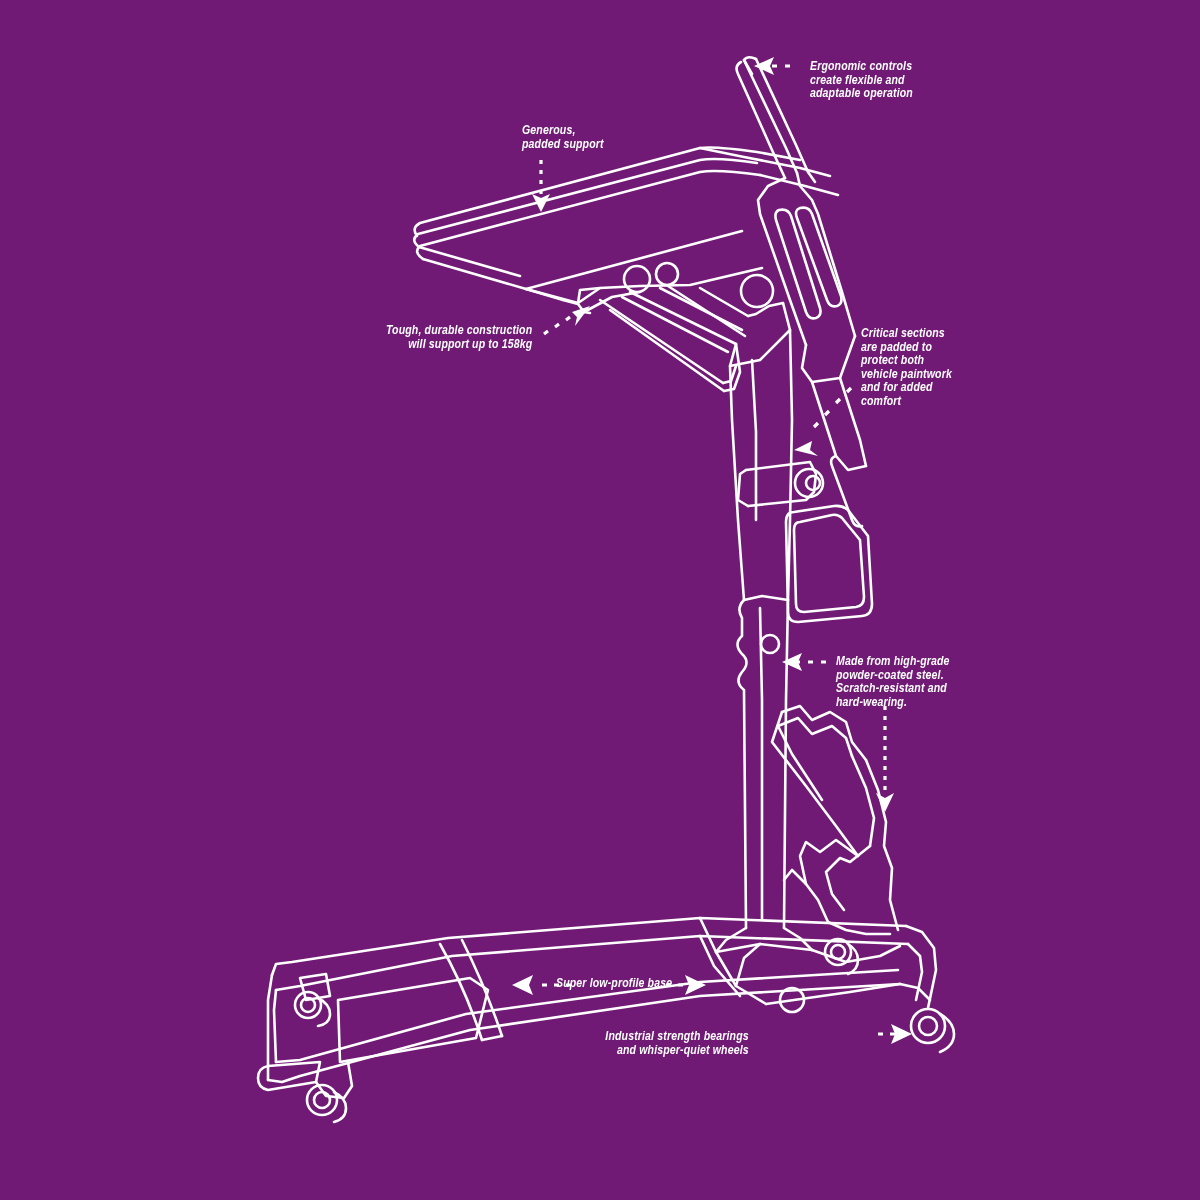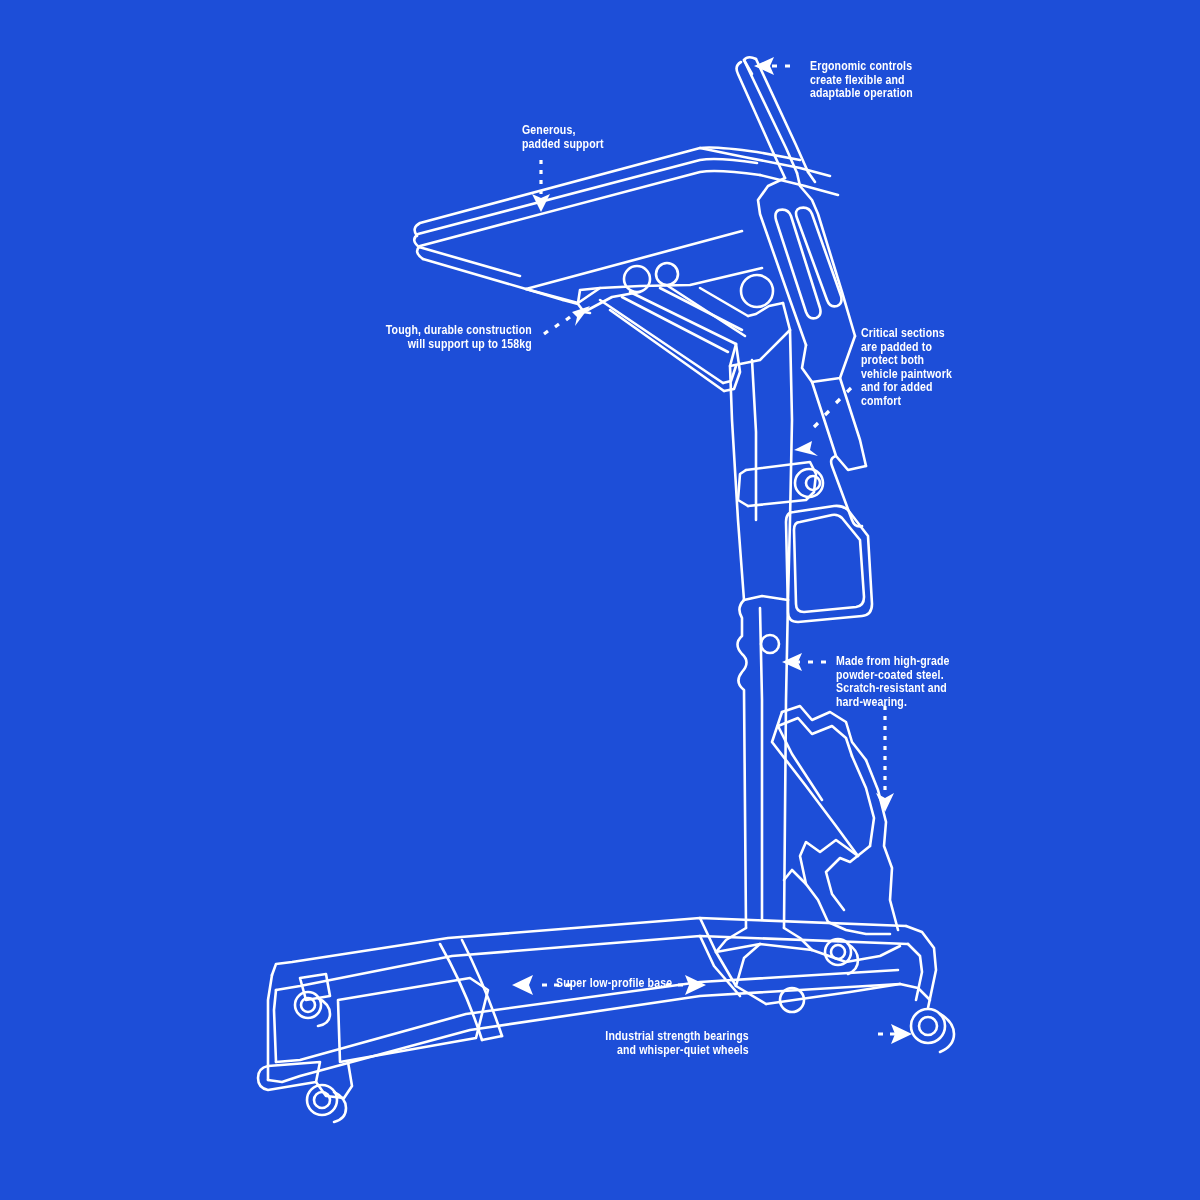--- a/index.html
+++ b/index.html
@@ -35,21 +35,21 @@
   #c-padded    { left:522px;  top:124px; transform-origin:left center; }
   #c-tough     { right:668px; top:324px; transform-origin:right center; }
   #c-critical  { left:861px;  top:327px; transform-origin:left center; }
   #c-steel     { left:836px;  top:655px; transform-origin:left center; }
   #c-base      { left:556px;  top:977px; transform-origin:left center; }
   #c-bearings  { right:451px; top:1030px; transform-origin:right center; }
 </style>
 </head>
 <body>
 
-<div id="stage" style="background: #1d4ed8;">
+<div id="stage" style="background: #701a75; font-style: italic;">
 
   <svg id="art" viewBox="0 0 1200 1200" fill="none" stroke="#FFFFFF" stroke-width="2.6" stroke-linecap="round" stroke-linejoin="round">
 
     <g>
 
       <path d="M417 236 Q411 228 420 223 L700 148 Q715 146 757 152 L800 160"></path>
       <path d="M419 247 Q410 240 418 234 L700 160 Q717 157 757 163"></path>
       <path d="M423 259 Q413 252 420 246 L700 172 Q717 169 760 175"></path>
 
       <path d="M423 259 L526 289 L742 231"></path>

